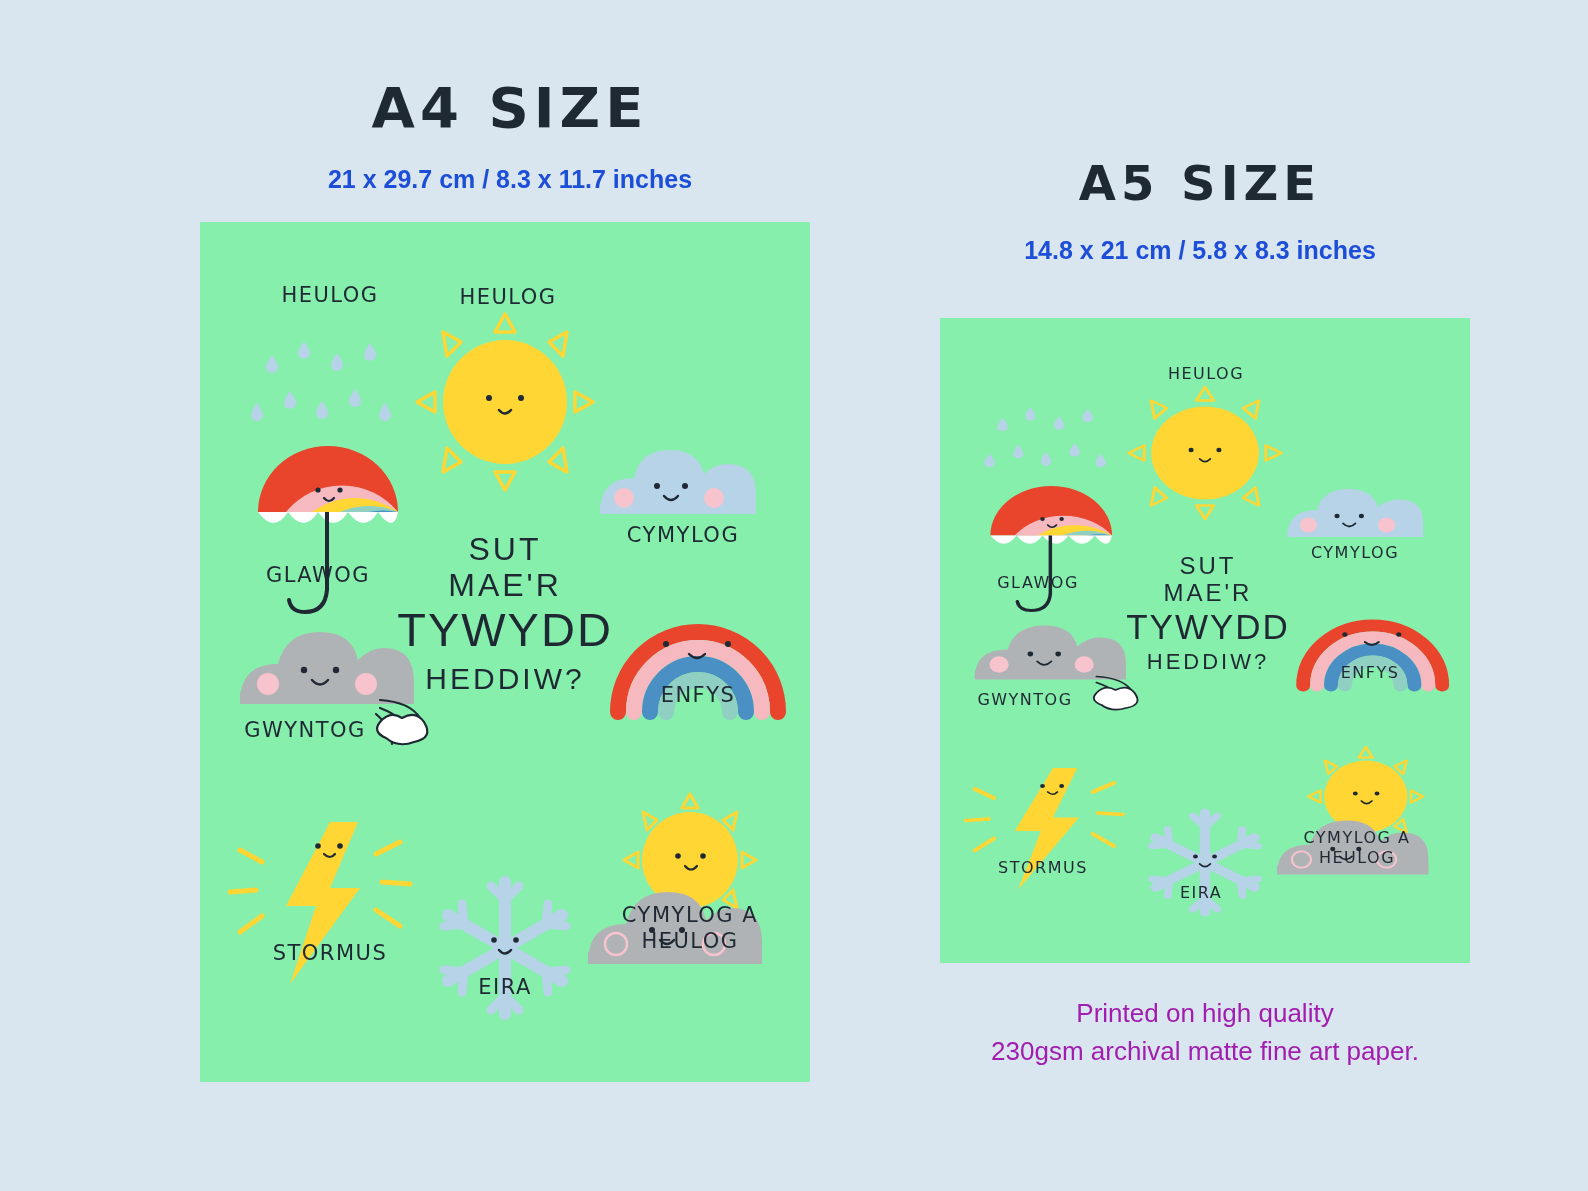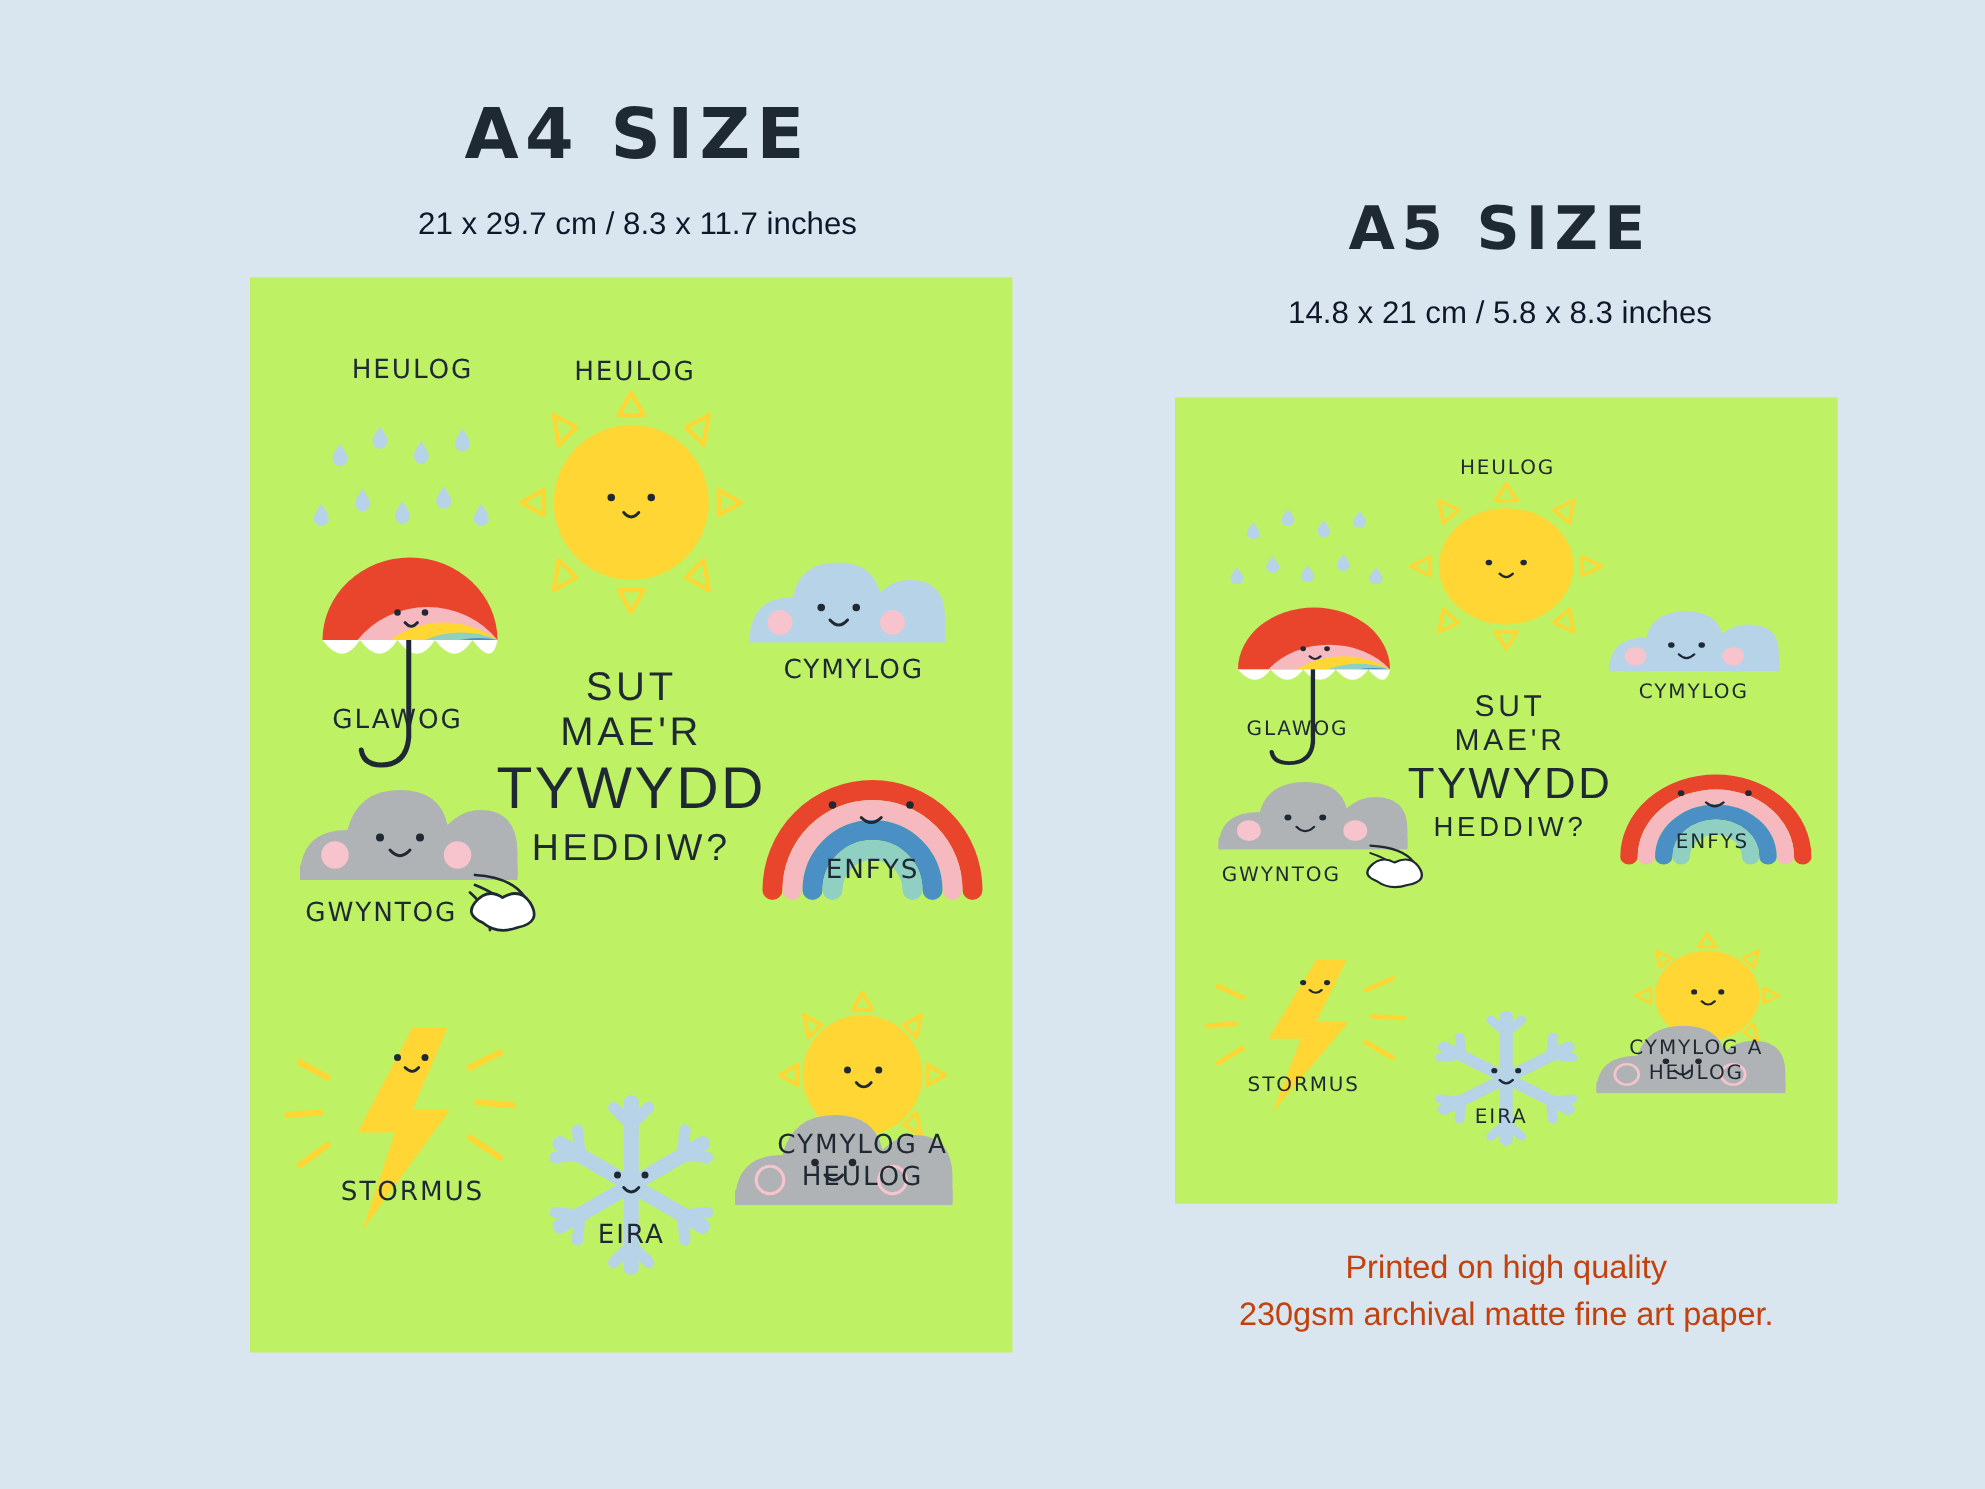--- a/index.html
+++ b/index.html
@@ -35,41 +35,42 @@
   }
   #a5-title {
     left: 880px; top: 155px; width: 640px;
     font-size: 48px;
     letter-spacing: 5px;
   }
   .size-sub {
     position: absolute;
     text-align: center;
     font-size: 25px;
-    color: #0f172a;
+    color: #1d4ed8;
     font-family: "Liberation Sans", sans-serif;
+    font-weight: bold;
   }
   #a4-sub { left: 180px; top: 165px; width: 660px; }
   #a5-sub { left: 880px; top: 236px; width: 640px; }
 
   #paper-note {
     position: absolute;
     left: 860px;
     top: 995px;
     width: 690px;
     text-align: center;
     font-size: 26px;
     line-height: 1.45;
-    color: #c2410c;
+    color: #a21caf;
   }
 
   
   .poster {
     position: absolute;
-    background: #bef264;
+    background: #86efac;
     overflow: hidden;
   }
   #poster-a4 { left: 200px; top: 222px; width: 610px; height: 860px; }
   #poster-a5 { left: 940px; top: 318px; width: 530px; height: 645px; }
   .label {
     position: absolute;
     text-align: center;
     font-family: "DejaVu Sans", sans-serif;
     color: #1f2933;
     letter-spacing: 1.5px;

